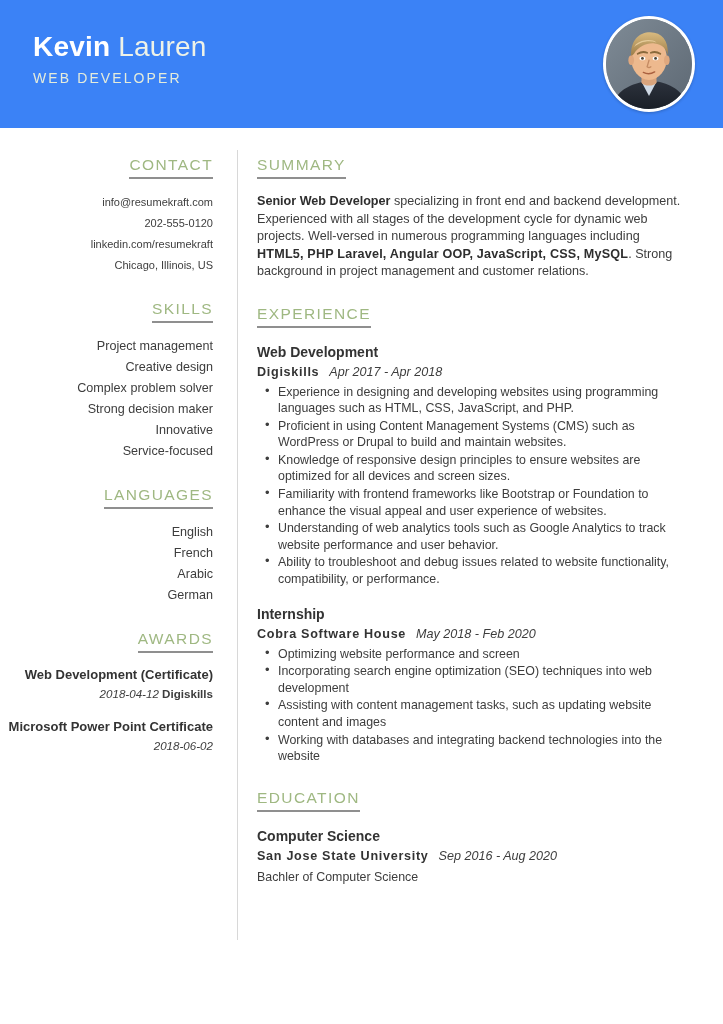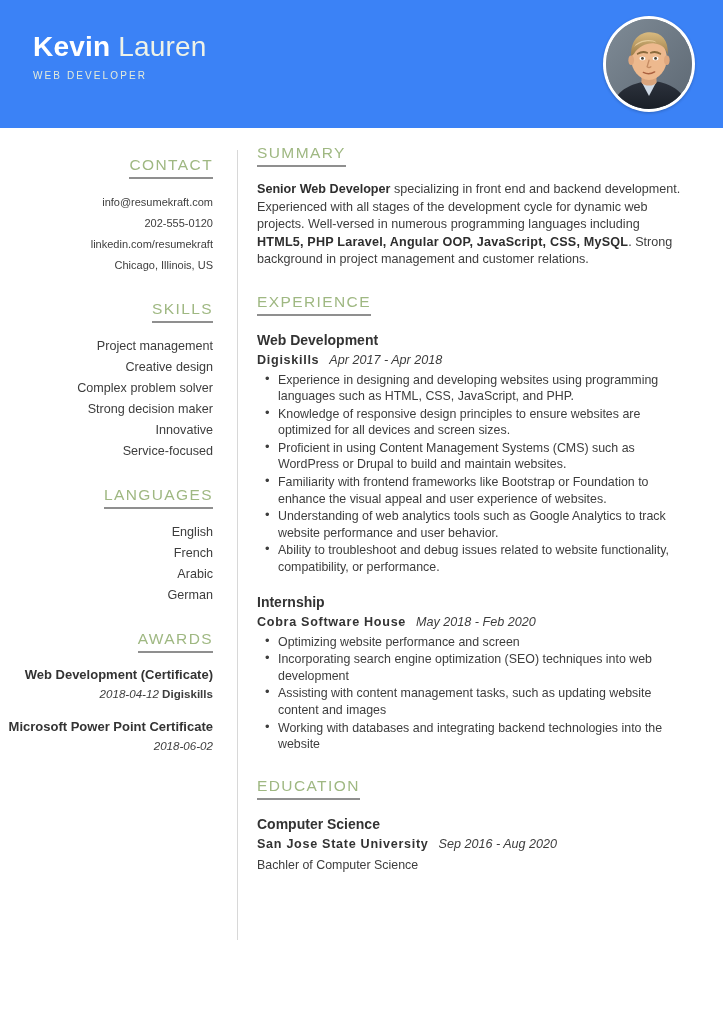--- a/index.html
+++ b/index.html
@@ -45,21 +45,21 @@
   .name .first {
     font-weight: 700;
     color: #ffffff;
   }
   .name .last {
     font-weight: 300;
     color: #eef2e8;
   }
   .job-title {
     margin-top: 6px;
-    font-size: 10px;
+    font-size: 14px;
     letter-spacing: 2.1px;
     font-weight: 400;
     color: #e5ecdb;
     text-transform: uppercase;
   }
 
   
   .photo-frame {
     position: absolute;
     right: 28px;
@@ -103,21 +103,21 @@
     top: 0;
     width: 213px;
     padding-top: 28px;
     text-align: right;
   }
   .col-right {
     position: absolute;
     left: 257px;
     top: 0;
     width: 430px;
-    padding-top: 16px;
+    padding-top: 28px;
     text-align: left;
   }
 
   
   .sec-head {
     display: inline-block;
     font-size: 15.5px;
     font-weight: 400;
     letter-spacing: 1.4px;
     color: #9fb882;
@@ -347,22 +347,22 @@
       <div class="sec-block">
         <div class="sec-head">EXPERIENCE</div>
 
         <div class="entry">
           <div class="entry-title">Web Development</div>
           <div class="entry-sub">
             <span class="org">Digiskills</span><span class="dates">Apr 2017 - Apr 2018</span>
           </div>
           <ul class="bullets">
             <li>Experience in designing and developing websites using programming languages such as HTML, CSS, JavaScript, and PHP.</li>
+            <li>Proficient in using Content Management Systems (CMS) such as WordPress or Drupal to build and maintain websites.</li>
             <li>Knowledge of responsive design principles to ensure websites are optimized for all devices and screen sizes.</li>
-            <li>Proficient in using Content Management Systems (CMS) such as WordPress or Drupal to build and maintain websites.</li>
             <li>Familiarity with frontend frameworks like Bootstrap or Foundation to enhance the visual appeal and user experience of websites.</li>
             <li>Understanding of web analytics tools such as Google Analytics to track website performance and user behavior.</li>
             <li>Ability to troubleshoot and debug issues related to website functionality, compatibility, or performance.</li>
           </ul>
         </div>
 
         <div class="entry">
           <div class="entry-title">Internship</div>
           <div class="entry-sub">
             <span class="org">Cobra Software House</span><span class="dates">May 2018 - Feb 2020</span>

